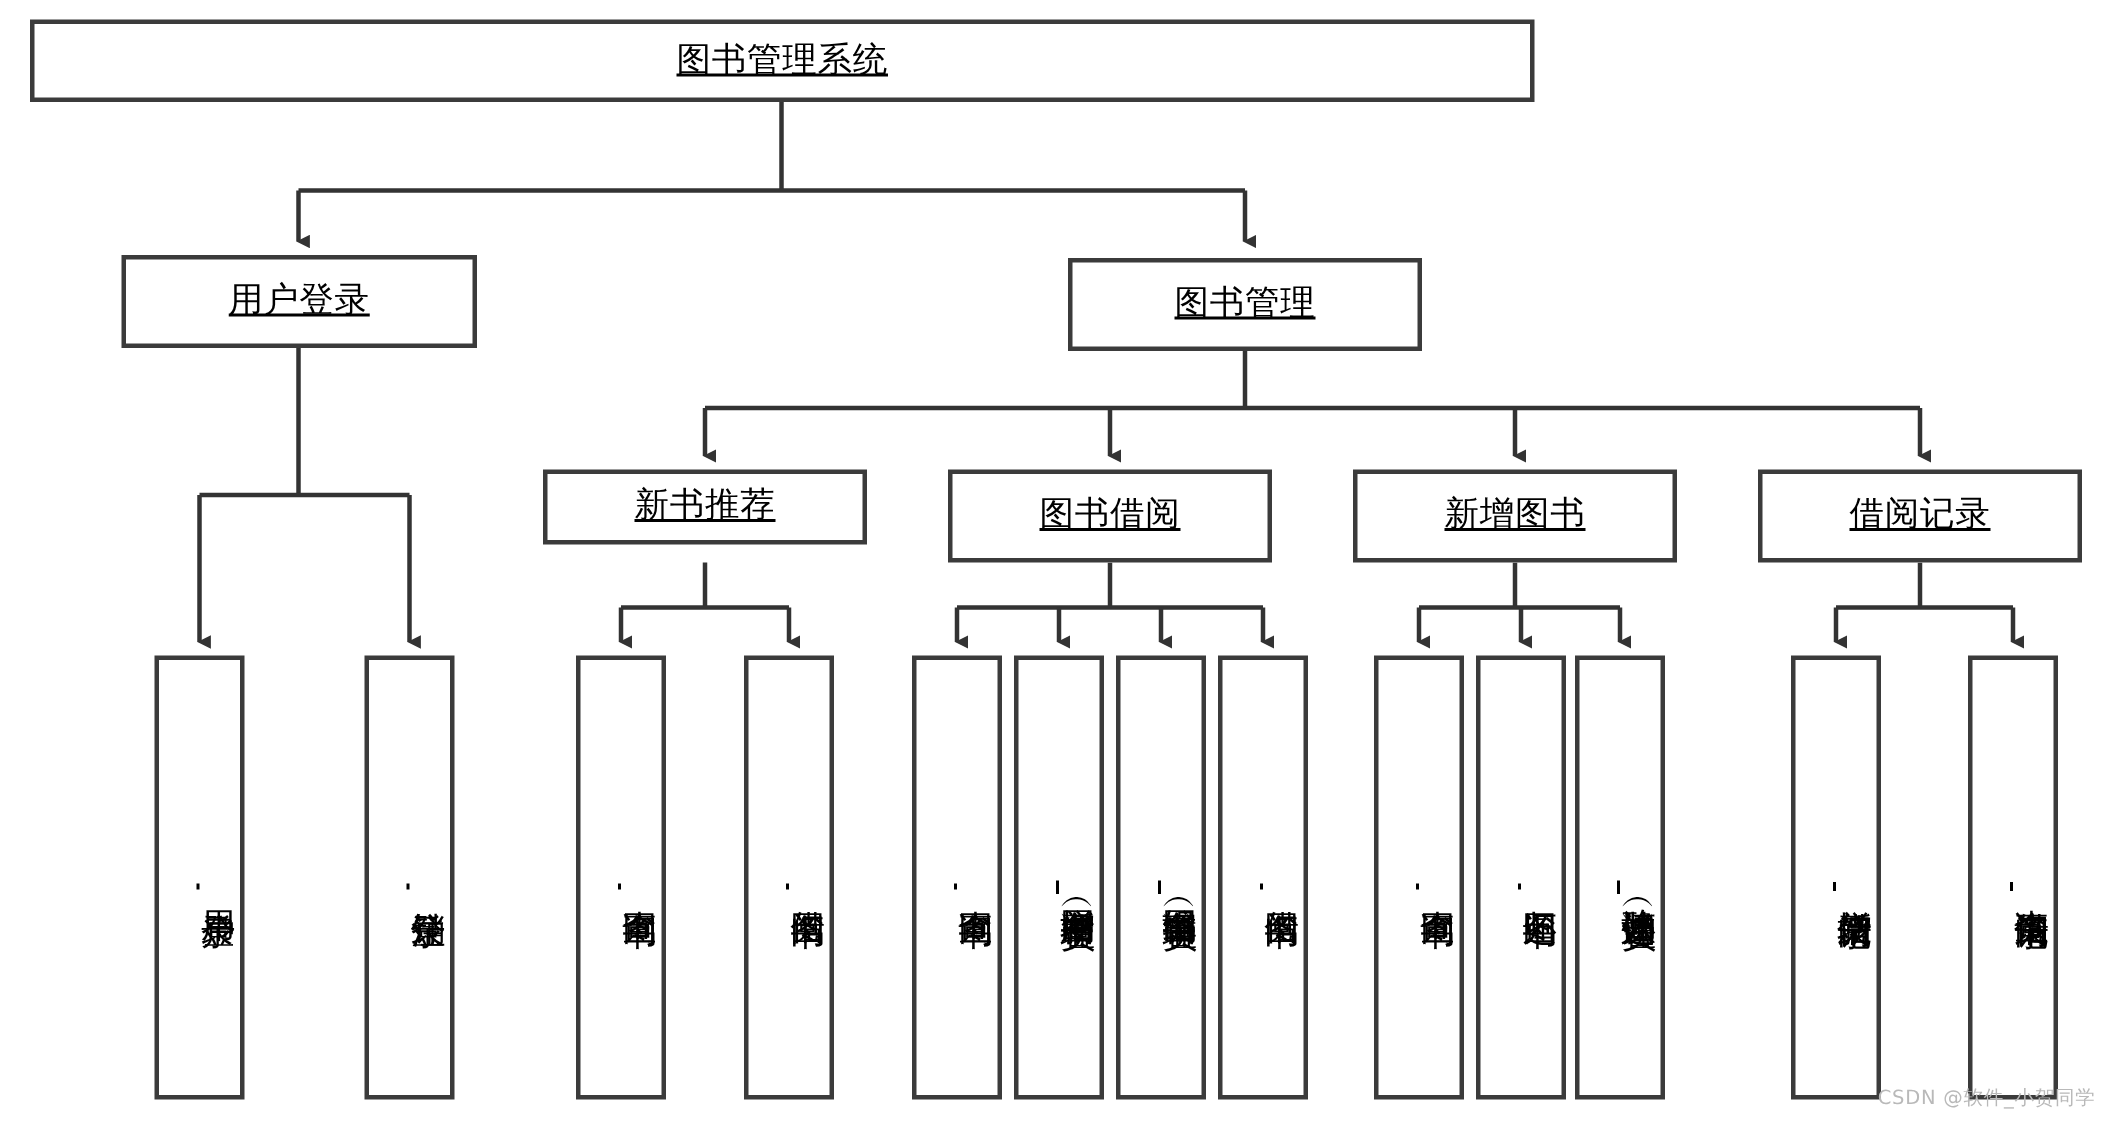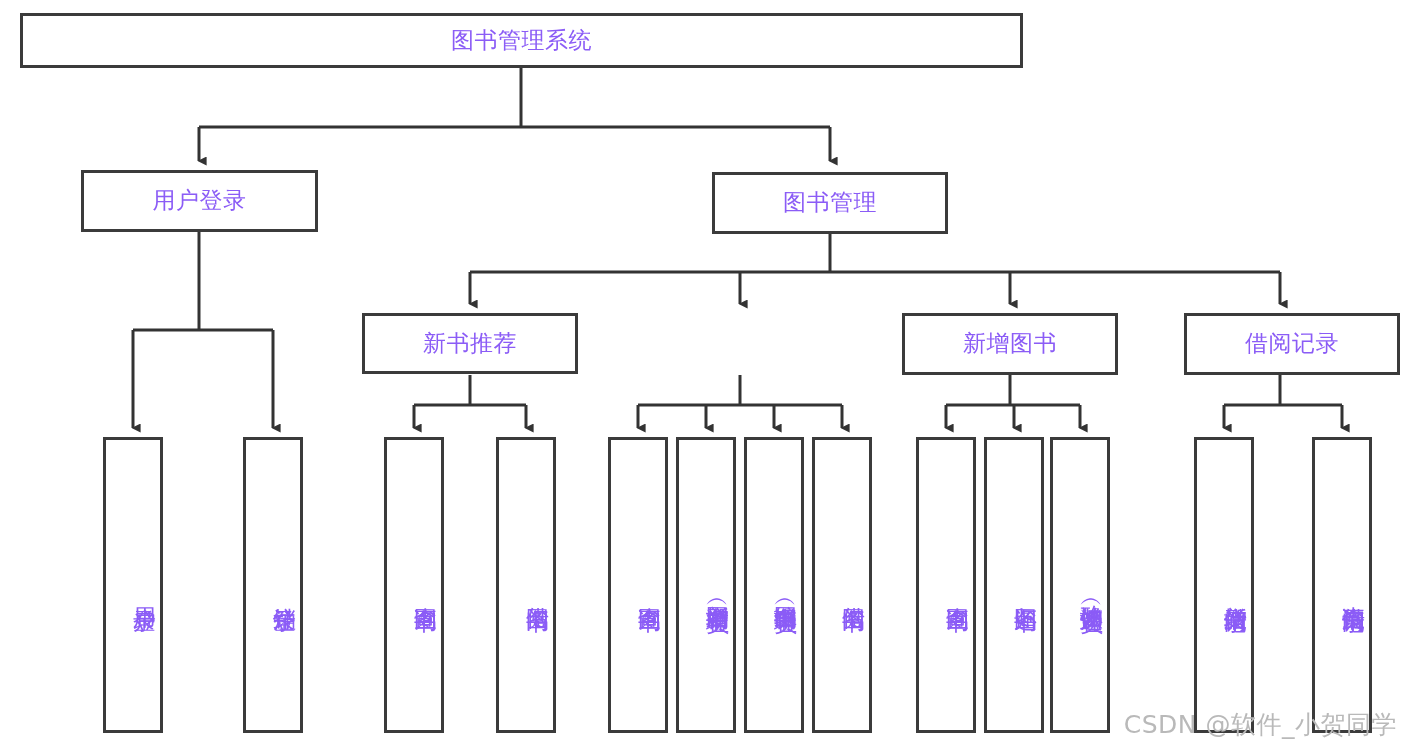--- a/index.html
+++ b/index.html
@@ -27,22 +27,23 @@
     pointer-events: none;
   }
   .node {
     position: absolute;
     box-sizing: border-box;
     background: #ffffff;
     border: 3px solid #3b3b3b;
     display: flex;
     align-items: center;
     justify-content: center;
-    color: #8b5cf6;
+    color: #000000;
     text-align: center;
+    text-decoration: underline;
   }
   .node.h {
     font-size: 23px;
     line-height: 1.2;
     letter-spacing: 0.5px;
   }
   .node.v {
     writing-mode: vertical-rl;
     text-orientation: upright;
     font-size: 23px;
@@ -57,21 +58,21 @@
     text-orientation: upright;
     white-space: nowrap;
   }
   .root {
     border-width: 3px;
   }
   #watermark {
     position: absolute;
     right: 8px;
     bottom: 6px;
-    font-size: 25px;
+    font-size: 13px;
     color: #b9b9b9;
     letter-spacing: 0.5px;
     white-space: nowrap;
     pointer-events: none;
   }
 </style>
 </head>
 <body>
 
 <div id="canvas">
@@ -133,27 +134,30 @@
     <span>图书管理系统</span>
   </div>
 
   <div class="node h" style="left:81px; top:170px; width:237px; height:62px;">
     <span>用户登录</span>
   </div>
   <div class="node h" style="left:712px; top:172px; width:236px; height:62px;">
     <span>图书管理</span>
   </div>
 
-  <div class="node h" style="left:362px; top:313px; width:216px; height:61px;">
+  <div class="node h" style="left:362px; top:313px; width:216px; height:50px;">
     <span>新书推荐</span>
+  </div>
+  <div class="node h" style="left:632px; top:313px; width:216px; height:62px;">
+    <span>图书借阅</span>
   </div>
   <div class="node h" style="left:902px; top:313px; width:216px; height:62px;">
     <span>新增图书</span>
   </div>
-  <div class="node h" style="left:1172px; top:313px; width:216px; height:62px;margin-left:12px;">
+  <div class="node h" style="left:1172px; top:313px; width:216px; height:62px;">
     <span>借阅记录</span>
   </div>
 
   <div class="node v" style="left:103px; top:437px; width:60px; height:296px;">
     <span class="vlabel">用户登录</span>
   </div>
   <div class="node v" style="left:243px; top:437px; width:60px; height:296px;">
     <span class="vlabel">注销登录</span>
   </div>
 

